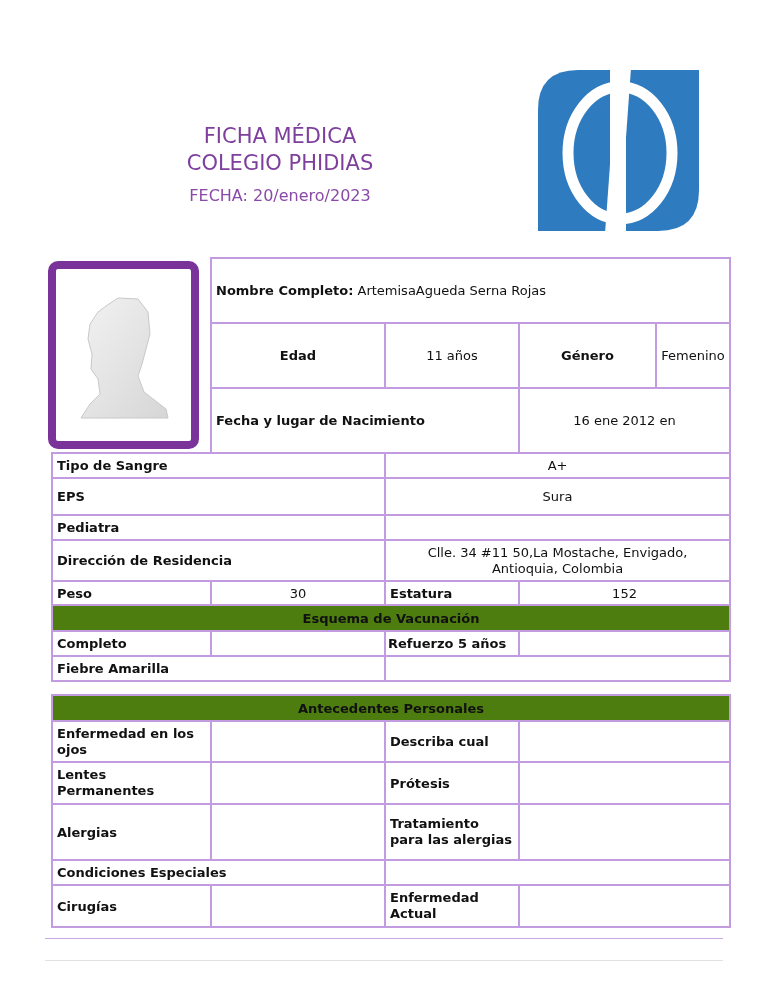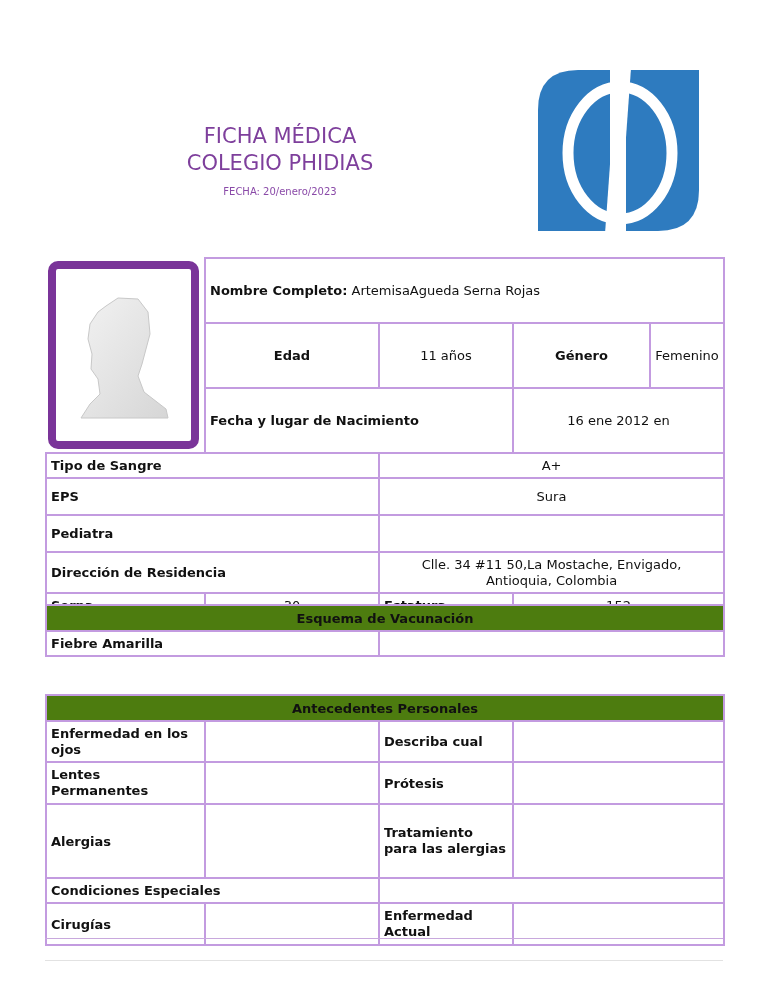--- a/index.html
+++ b/index.html
@@ -1,22 +1,22 @@
 <!DOCTYPE html>
 <html><head>
 <meta charset="utf-8">
 <style>
   html, body { margin:0; padding:0; background:#ffffff; }
   body { width:768px; height:995px; position:relative; overflow:hidden; font-family:"DejaVu Sans", sans-serif; color:#111; }
   .title { position:absolute; left:150px; top:98px; width:260px; text-align:center; color:#7e3f9c; font-size:21px; line-height:27px; font-family:"DejaVu Sans", sans-serif;margin-top:25px; }
-  .fecha { position:absolute; left:150px; top:186px; width:260px; text-align:center; color:#8a4aa8; font-size:10px; }
+  .fecha { position:absolute; left:150px; top:186px; width:260px; text-align:center; color:#8a4aa8; font-size:16px; }
   .logo { position:absolute; left:538px; top:70px; width:161px; height:161px; }
   .photo { position:absolute; left:48px; top:261px; width:151px; height:188px; box-sizing:border-box; border:8px solid #7a3499; border-radius:10px; background:#fff; }
   .photo svg { position:absolute; left:20px; top:25px; }
-  table { border-collapse:collapse; position:absolute; table-layout:fixed; }
+  table { border-collapse:collapse; position:absolute; table-layout:fixed;margin-left:6px; }
   td { border:2px solid #c39be0; font-size:13px; padding:0 4px; vertical-align:middle; }
   td.b { font-weight:bold; }
   td.c { text-align:center; }
   td.hd { background:#4d7c0f; text-align:center; font-weight:bold; }
   .hr { position:absolute; left:45px; width:678px; height:0; }
 </style>
 </head>
 <body>
 
 <div class="title">
@@ -82,50 +82,56 @@
     </colgroup>
   <tbody>
       <tr style="height:25px">
     <td colspan="2" class="b">Tipo de Sangre</td>
     <td colspan="2" class="c">A+</td>
   </tr>
   <tr style="height:37px">
     <td colspan="2" class="b">EPS</td>
     <td colspan="2" class="c">Sura</td>
   </tr>
-  <tr style="height:37px">
+  <tr style="height:25px">
     <td colspan="2" class="b">Pediatra</td>
     <td colspan="2" class="c"></td>
   </tr>
   <tr style="height:41px">
     <td colspan="2" class="b">Dirección de Residencia</td>
     <td colspan="2" class="c" style="line-height:16px">
       <div>Clle. 34 #11 50,La Mostache, Envigado,</div>
       <div>Antioquia, Colombia</div>
     </td>
   </tr>
   <tr style="height:25px">
-    <td class="b">Serna</td>
+    <td class="b">Peso</td>
     <td class="c">30</td>
     <td class="b">Estatura</td>
     <td class="c">152</td>
   </tr>
 </tbody>
   </table>
 
 <table style="left:45px; top:604px; width:678px;">
   <colgroup>
       <col style="width:159px">
       <col style="width:174px">
       <col style="width:134px">
       <col style="width:211px">
     </colgroup>
   <tbody>
       <tr style="height:26px">
     <td colspan="4" class="hd">Esquema de Vacunación</td>
+  </tr>
+  <tr style="height:25px">
+    <td class="b">Completo</td>
+    <td></td>
+    <td class="b" style="padding:0 2px">Refuerzo 5 años</td>
+    <td></td>
   </tr>
   <tr style="height:25px">
     <td colspan="2" class="b">Fiebre Amarilla</td>
     <td colspan="2"></td>
   </tr>
 </tbody>
   </table>
 
 <table style="left:45px; top:694px; width:678px;">
   <colgroup>
@@ -143,21 +149,21 @@
     <td></td>
     <td class="b">Describa cual</td>
     <td></td>
   </tr>
   <tr style="height:42px">
     <td class="b" style="line-height:16px">Lentes Permanentes</td>
     <td></td>
     <td class="b">Prótesis</td>
     <td></td>
   </tr>
-  <tr style="height:74px">
+  <tr style="height:56px">
     <td class="b">Alergias</td>
     <td></td>
     <td class="b" style="line-height:16px">Tratamiento para las alergias</td>
     <td></td>
   </tr>
   <tr style="height:25px">
     <td colspan="2" class="b">Condiciones Especiales</td>
     <td colspan="2"></td>
   </tr>
   <tr style="height:42px">

